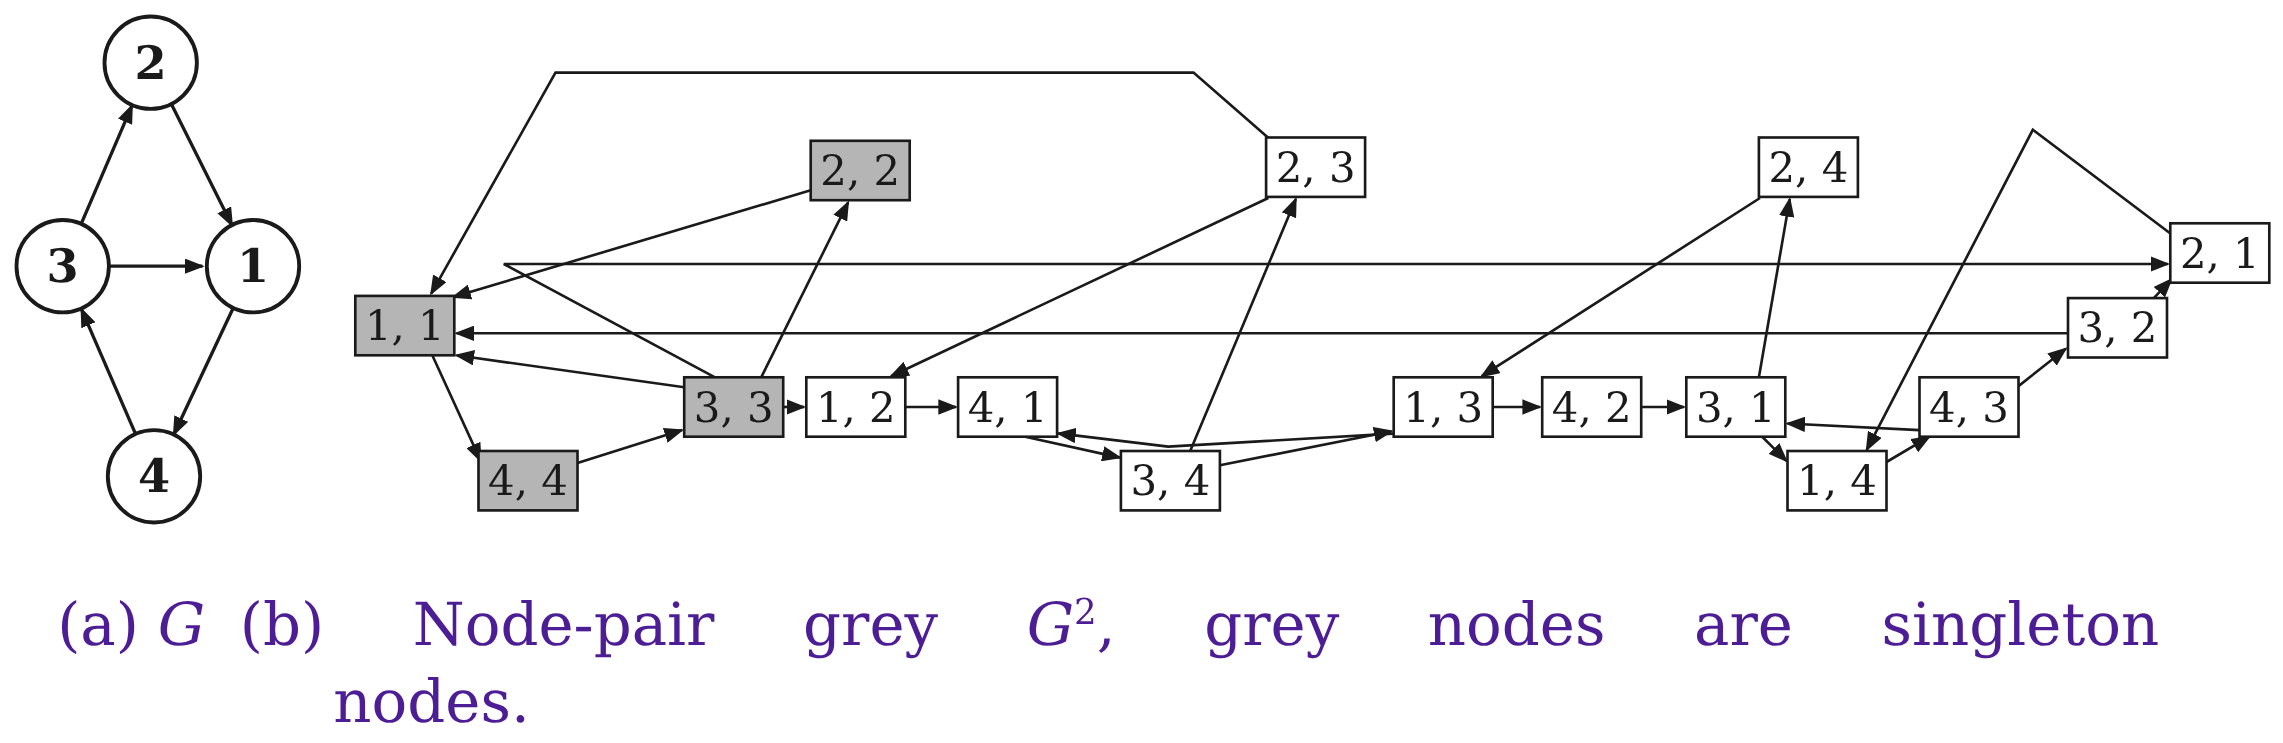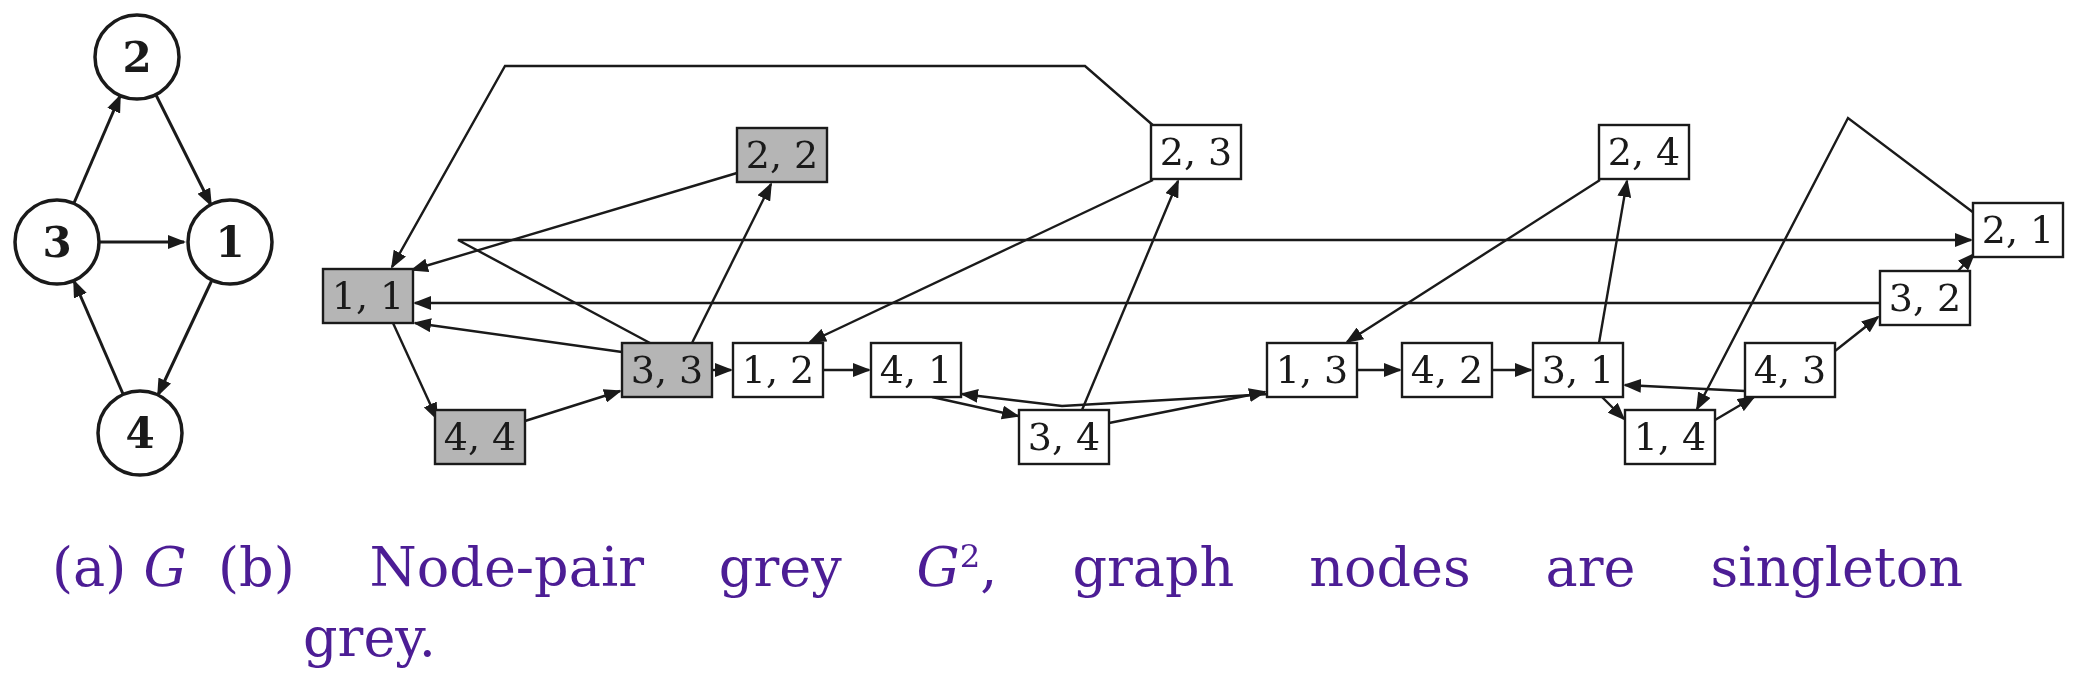--- a/index.html
+++ b/index.html
@@ -100,17 +100,17 @@
         <text x="480" y="437" dy="0.35em" text-anchor="middle" font-size="38" font-family="&quot;DejaVu Serif&quot;, serif" fill="#1a1a1a">4, 4</text>
         <rect x="1019" y="410" width="90" height="54" fill="#ffffff" stroke="#1a1a1a" stroke-width="2.4"></rect>
         <text x="1064" y="437" dy="0.35em" text-anchor="middle" font-size="38" font-family="&quot;DejaVu Serif&quot;, serif" fill="#1a1a1a">3, 4</text>
         <rect x="1625" y="410" width="90" height="54" fill="#ffffff" stroke="#1a1a1a" stroke-width="2.4"></rect>
         <text x="1670" y="437" dy="0.35em" text-anchor="middle" font-size="38" font-family="&quot;DejaVu Serif&quot;, serif" fill="#1a1a1a">1, 4</text>
       </g>
   </svg>
 
   <div class="caption caption-a"><span>(a) </span><span class="math">G</span></div>
 
-  <div class="caption caption-b-line1"><span>(b) Node-pair grey </span><span class="math">G</span><sup>2</sup><span>, graph nodes are singleton</span></div>
+  <div class="caption caption-b-line1"><span>(b) Node-pair grey </span><span class="math">G</span><sup>2</sup><span>, grey nodes are singleton</span></div>
 
-  <div class="caption caption-b-line2">grey.</div>
+  <div class="caption caption-b-line2">nodes.</div>
 
 </div>
 
 </body></html>

